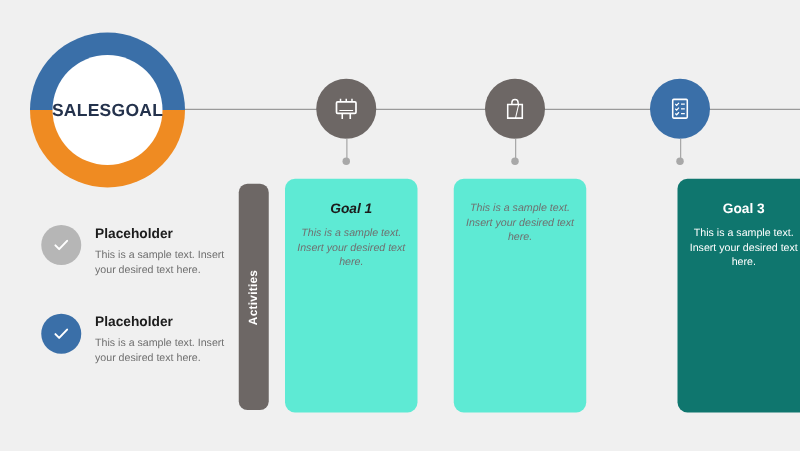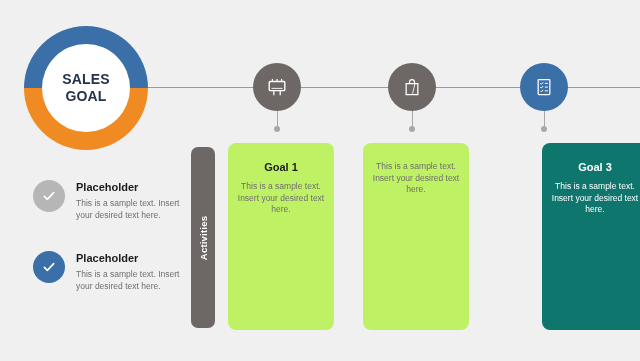--- a/index.html
+++ b/index.html
@@ -83,21 +83,21 @@
     position: absolute;
     inset: 0;
   }
   .donut-label {
     position: absolute;
     left: 18px;
     top: 18px;
     width: 88px;
     height: 88px;
     display: flex;
-    flex-direction: column;
+    flex-direction: row;
     align-items: center;
     justify-content: center;
     color: #24324c;
     font-size: 14px;
     font-weight: bold;
     line-height: 17px;
     letter-spacing: 0.2px;
     text-align: center;
   }
 
@@ -162,21 +162,22 @@
     position: absolute;
     top: 143px;
     width: 106px;
     height: 187px;
     border-radius: 8px;
     box-sizing: border-box;
     padding: 18px 9px 0 9px;
     text-align: center;
   }
   .card-white {
-    background: #bef264;
+    background: #5eead4;
+    font-style: italic;
   }
   .card-blue {
     background: #0f766e;
     margin-left: 47px;
   }
   .card-title {
     font-size: 11px;
     font-weight: bold;
     margin: 0 0 7px 0;
     line-height: 13px;

